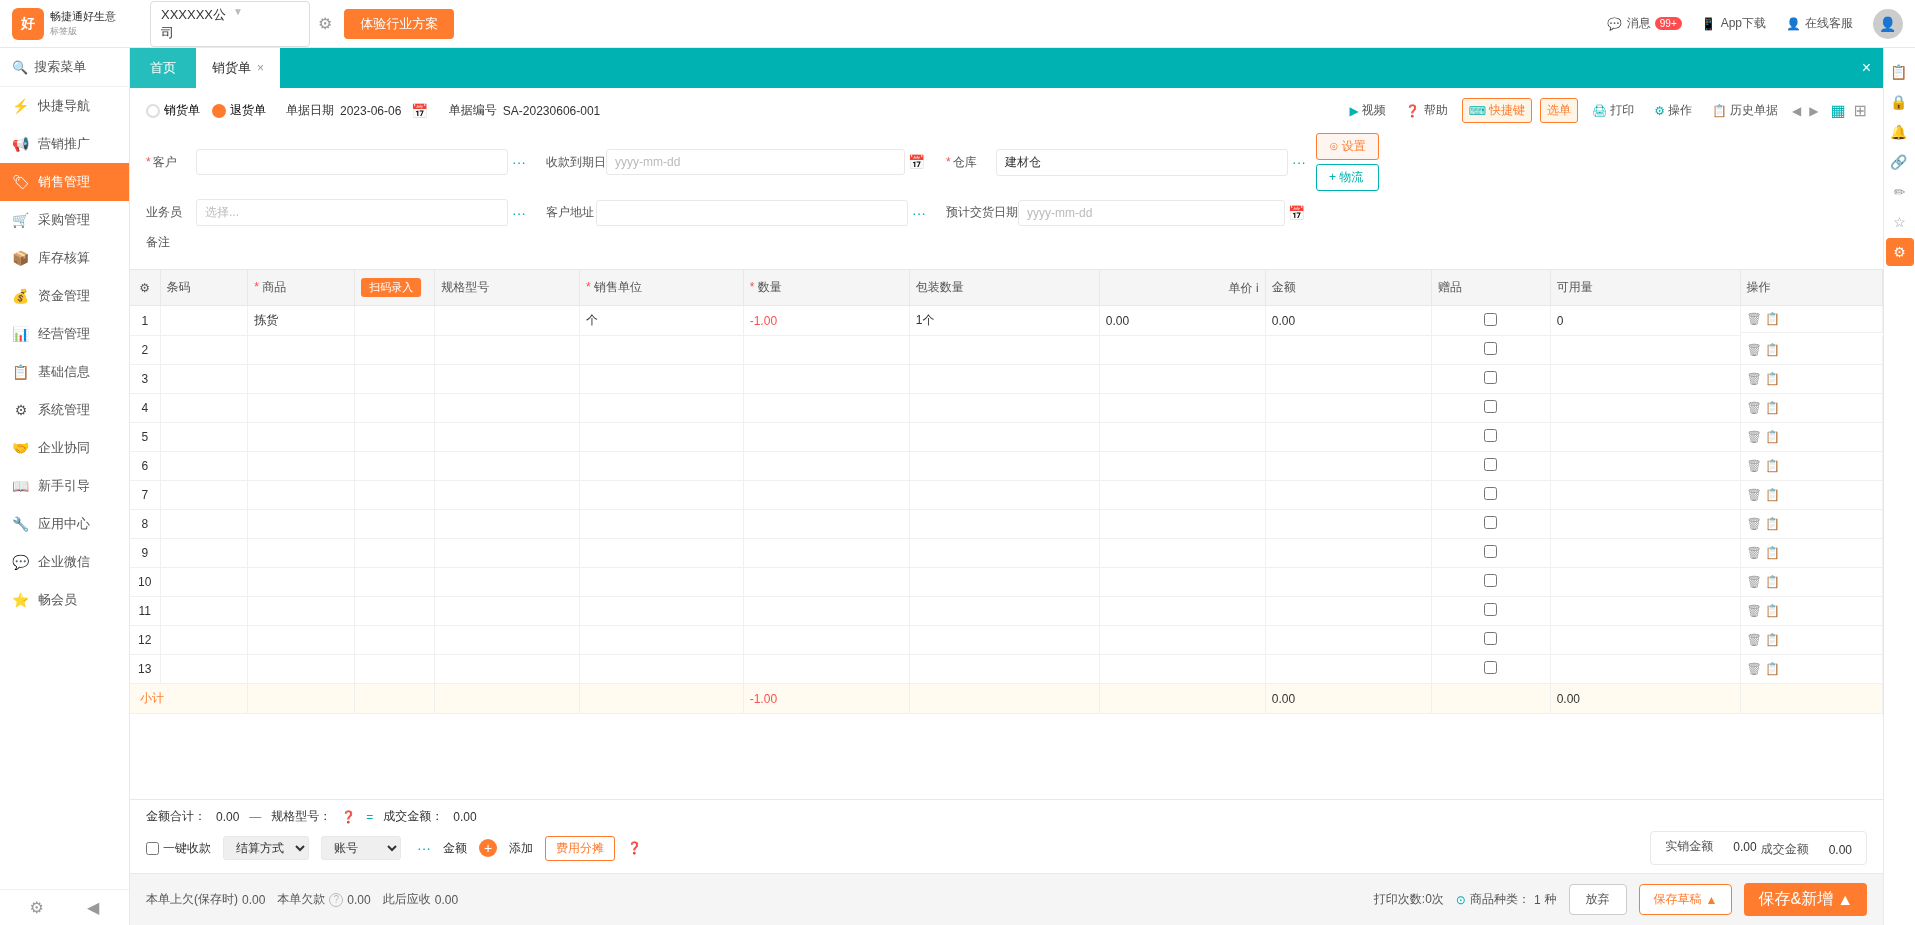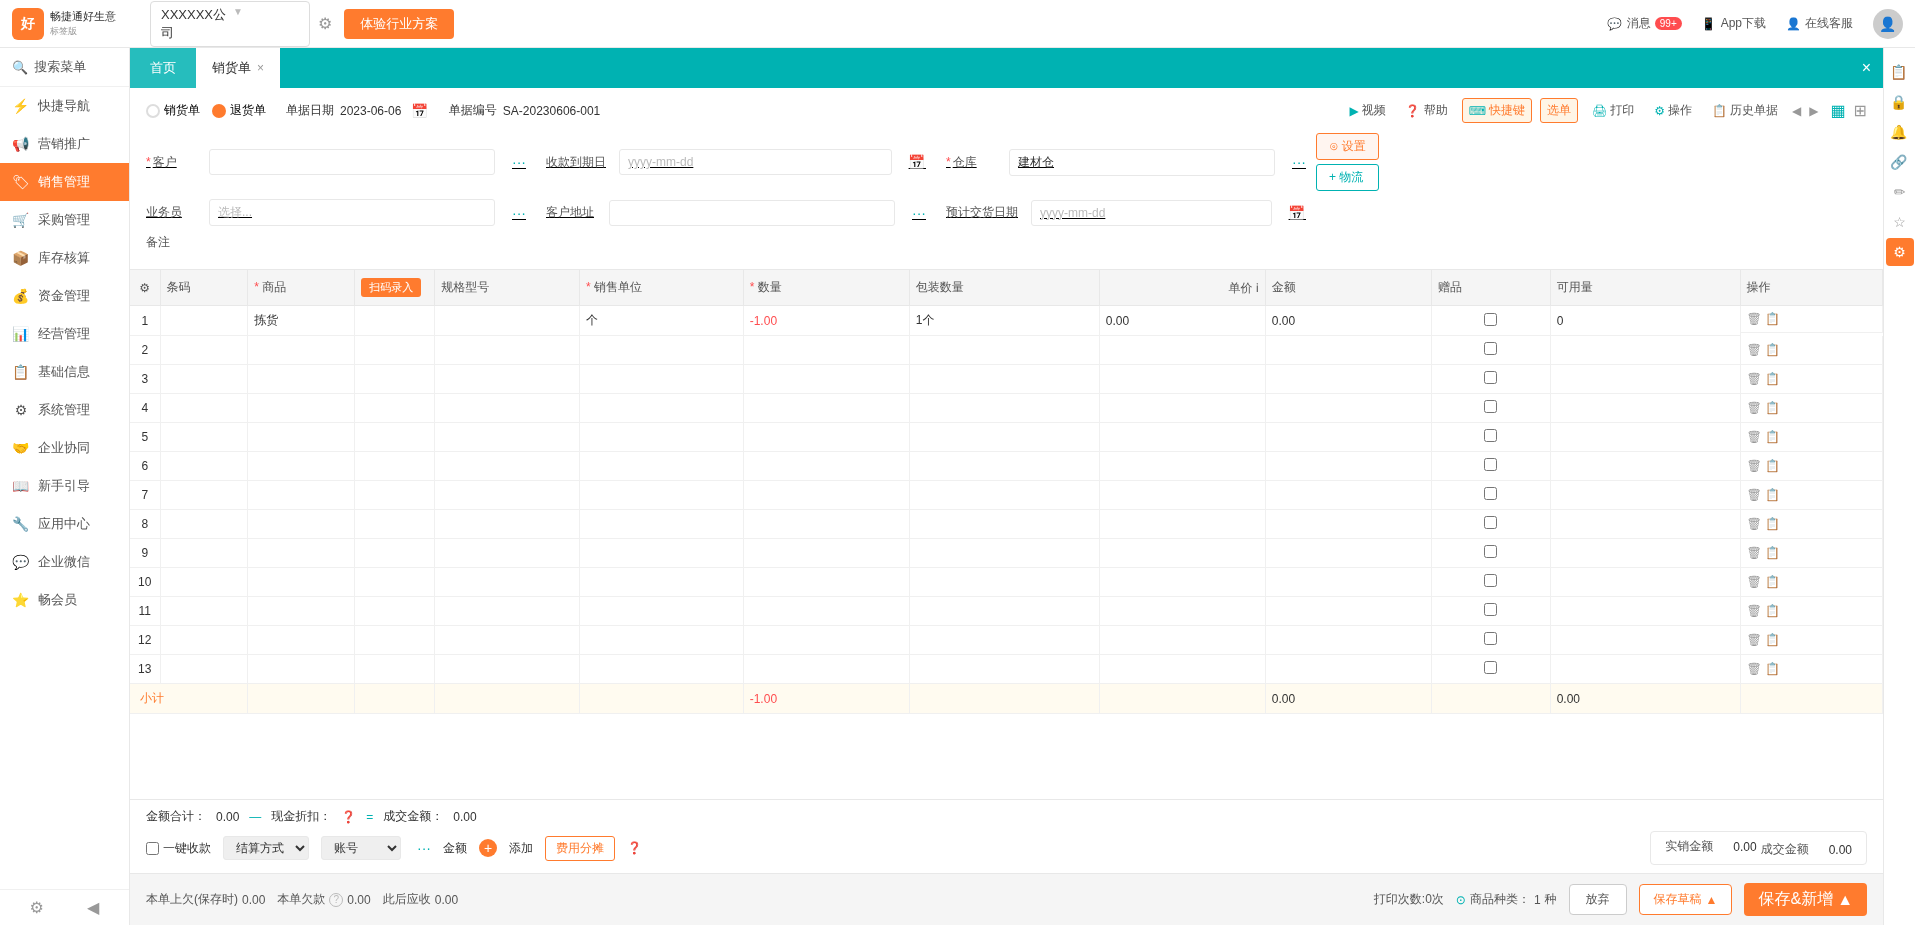--- a/index.html
+++ b/index.html
@@ -172,22 +172,21 @@
     }
     .toolbar-btn .icon { color: #00b2b2; }
 
     .form-row {
       display: flex; align-items: center; gap: 0;
       margin-bottom: 8px;
     }
     .form-field {
       display: flex; align-items: center;
       flex: 1; min-width: 0;
-      gap: 13px;
-      text-decoration: underline;
+      gap: 0;
     }
     .form-field .label {
       color: #555; font-size: 12px; white-space: nowrap;
       min-width: 50px;
     }
     .form-field .label.required::before {
       content: '*'; color: #ff4d4f; margin-right: 2px;
     }
     .form-field .input-box {
       flex: 1; border: 1px solid #e8e8e8;
@@ -839,21 +838,21 @@
           </tr>
         </tbody>
       </table>
     </div>
 
     <div class="footer-area">
       <div class="footer-row1">
         <span>金额合计：</span>
         <span>0.00</span>
         <span style="color:#00b2b2;">—</span>
-        <span>现金折扣：</span>
+        <span>规格型号：</span>
         <span style="cursor:pointer; color:#999;">❓</span>
         <span style="color:#00b2b2;">=</span>
         <span>成交金额：</span>
         <span>0.00</span>
       </div>
       <div class="footer-row2">
         <div class="one-click-pay">
           <input type="checkbox" style="">
           <span>一键收款</span>
         </div>

